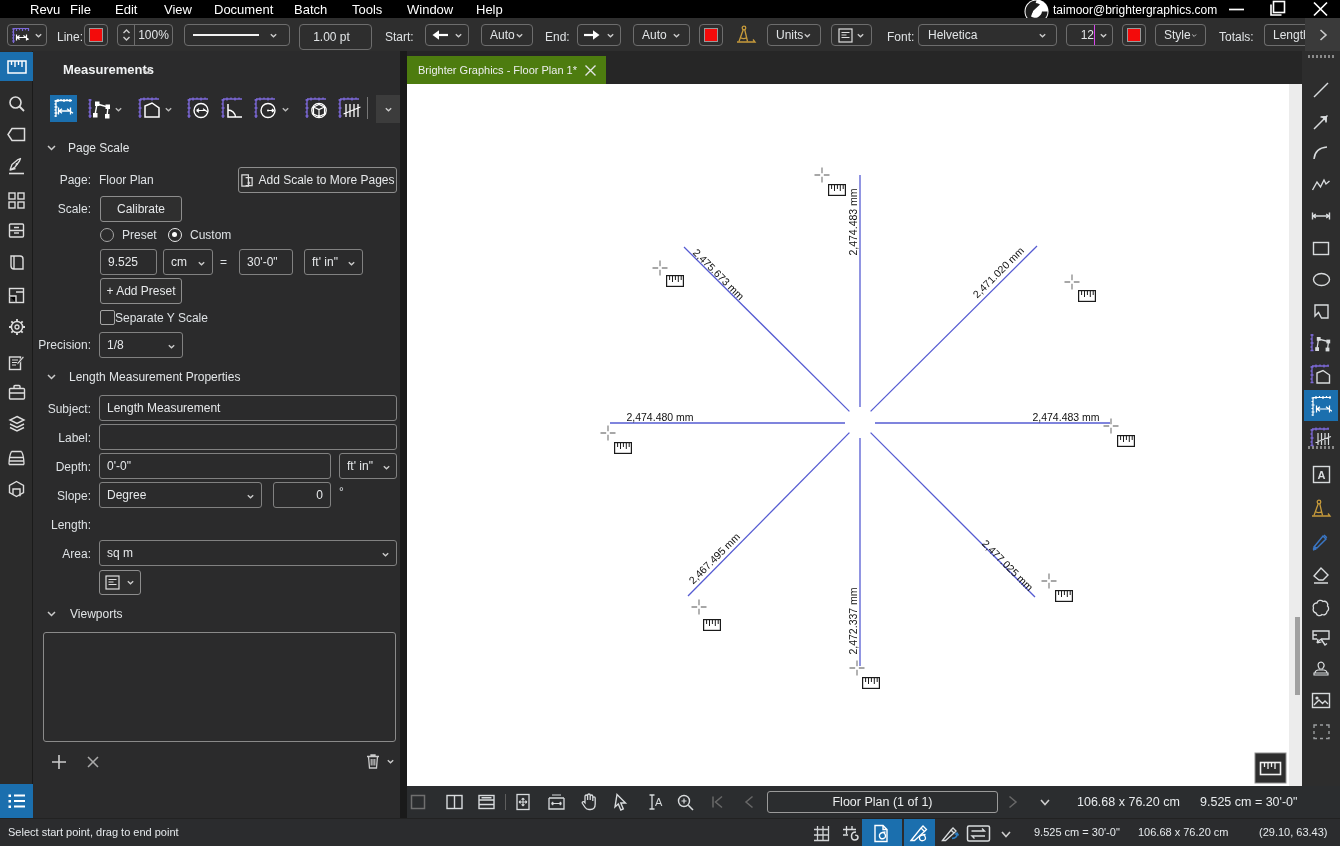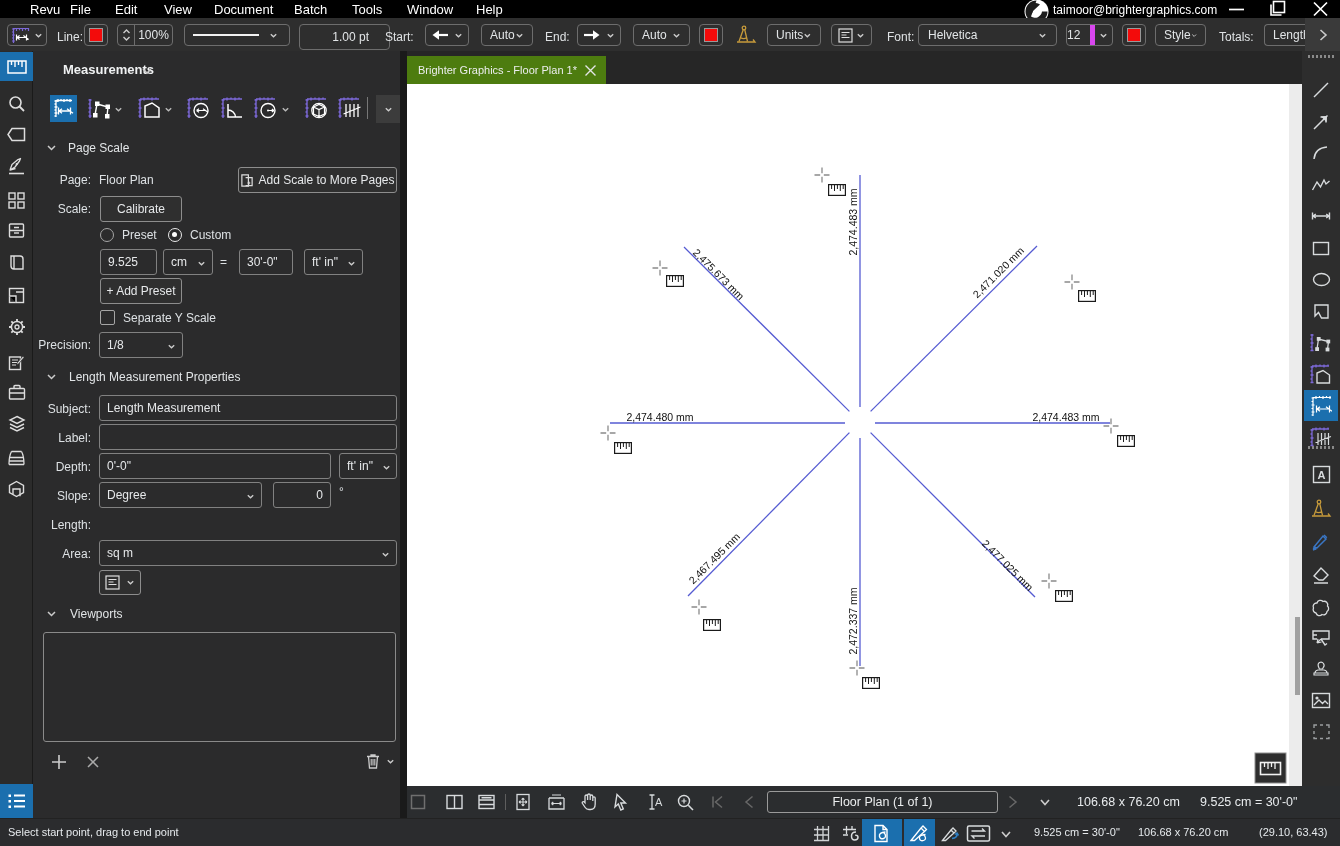--- a/index.html
+++ b/index.html
@@ -97,21 +97,21 @@
           </svg>
       </div>
       <div style="flex:1; text-align:center;">100%</div>
     </div>
     <div class="tb" style="left:184px; width:106px; justify-content:flex-start; padding:0 8px;">
       <div style="width:66px; height:2px; background:#f2f2f2;"></div>
       <svg class="chev" style="margin-left:10px;" viewBox="0 0 10 10">
           <path d="M2 3.5 L5 6.5 L8 3.5" stroke="#ccc" stroke-width="1.5" fill="none"></path>
         </svg>
     </div>
-    <div class="tb spinbox" style="left:299px; width:91px; padding:12px;">
+    <div class="tb spinbox" style="left:299px; width:73px; padding:12px;flex-direction:column;">
       <div class="spincol">
         <svg width="9" height="7" viewBox="0 0 9 7">
             <path d="M1.5 5 L4.5 2 L7.5 5" stroke="#ccc" stroke-width="1.4" fill="none"></path>
           </svg>
         <svg width="9" height="7" viewBox="0 0 9 7">
             <path d="M1.5 2 L4.5 5 L7.5 2" stroke="#ccc" stroke-width="1.4" fill="none"></path>
           </svg>
       </div>
       <div style="flex:1; text-align:right; padding-right:8px;">1.00 pt</div>
     </div>
@@ -169,21 +169,21 @@
           <path d="M2 3.5 L5 6.5 L8 3.5" stroke="#ccc" stroke-width="1.5" fill="none"></path>
         </svg>
     </div>
     <span class="tlabel" style="left:887px;">Font:</span>
     <div class="tb" style="left:918px; width:139px; justify-content:space-between; padding:0 9px;">Helvetica
       <svg class="chev" viewBox="0 0 10 10">
           <path d="M2 3.5 L5 6.5 L8 3.5" stroke="#ccc" stroke-width="1.5" fill="none"></path>
         </svg>
     </div>
     <div class="tb" style="left:1066px; width:47px; padding:0;">
-      <div style="flex:1; text-align:left; border-right:5px solid #d946ef; height:100%; line-height:20px;">12</div>
+      <div style="flex:1; text-align:right; border-right:1px solid #d946ef; height:100%; line-height:20px;">12</div>
       <div style="width:17px; display:flex; justify-content:center;">
           <svg class="chev" viewBox="0 0 10 10">
             <path d="M2 3.5 L5 6.5 L8 3.5" stroke="#ccc" stroke-width="1.5" fill="none"></path>
           </svg>
         </div>
     </div>
     <div class="tb" style="left:1122px; width:24px;">
         <div class="swatch" style="width:14px;height:14px;"></div>
       </div>
     <div class="tb" style="left:1155px; width:51px; justify-content:center; padding:0 8px;">Style
@@ -383,21 +383,21 @@
     <div class="pinput" style="left:129px; top:198px; width:50px;">cm<svg class="abs chev" style="right:6px; top:9px;" viewBox="0 0 10 10">
           <path d="M2 3.5 L5 6.5 L8 3.5" stroke="#ccc" stroke-width="1.5" fill="none"></path>
         </svg></div>
     <div class="plabel" style="left:186px; top:204px;">=</div>
     <div class="pinput" style="left:205px; top:198px; width:54px;">30'-0"</div>
     <div class="pinput" style="left:270px; top:198px; width:59px;">ft' in"<svg class="abs chev" style="right:6px; top:9px;" viewBox="0 0 10 10">
           <path d="M2 3.5 L5 6.5 L8 3.5" stroke="#ccc" stroke-width="1.5" fill="none"></path>
         </svg></div>
     <div class="pbtn" style="left:66px; top:227px; width:82px;">+ Add Preset</div>
     <div class="abs" style="left:66px; top:259px; width:15px; height:15px; border:1.5px solid #a5a5a5; border-radius:2px;"></div>
-    <div class="plabel" style="left:89px; top:260px;">Separate Y Scale</div>
+    <div class="plabel" style="left:81px; top:260px;">Separate Y Scale</div>
     <div class="plabel" style="left:0px; top:287px; width:57px; text-align:right;">Precision:</div>
     <div class="pinput" style="left:65px; top:281px; width:84px;">1/8<svg class="abs chev" style="right:6px; top:9px;" viewBox="0 0 10 10">
           <path d="M2 3.5 L5 6.5 L8 3.5" stroke="#ccc" stroke-width="1.5" fill="none"></path>
         </svg></div>
 
     <svg class="abs" style="left:12px; top:321px;" width="11" height="10" viewBox="0 0 11 10">
         <path d="M2 3 L5.5 6.5 L9 3" stroke="#ccc" stroke-width="1.5" fill="none"></path>
       </svg>
     <span class="sechdr" style="left:35px; top:319px;">Length Measurement Properties</span>
     <div class="plabel" style="left:0px; top:351px; width:57px; text-align:right;">Subject:</div>

